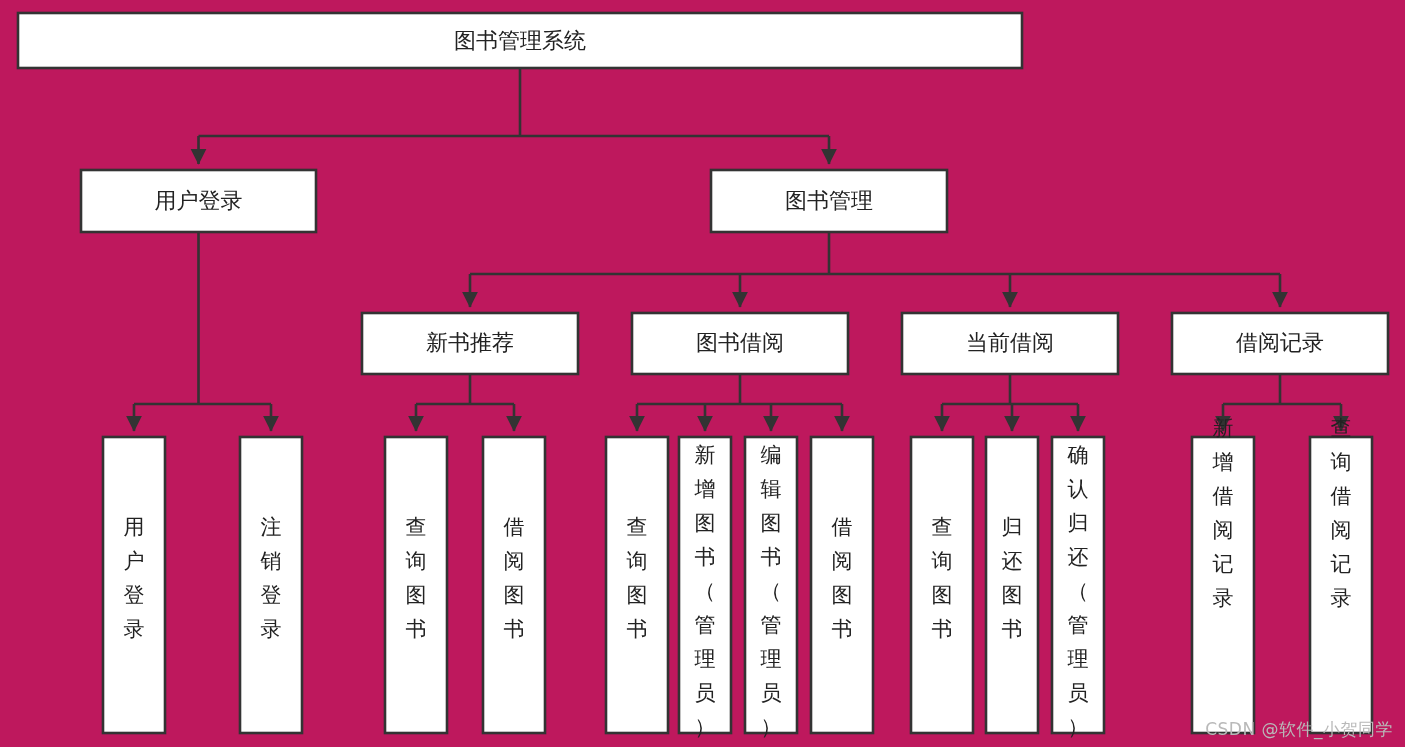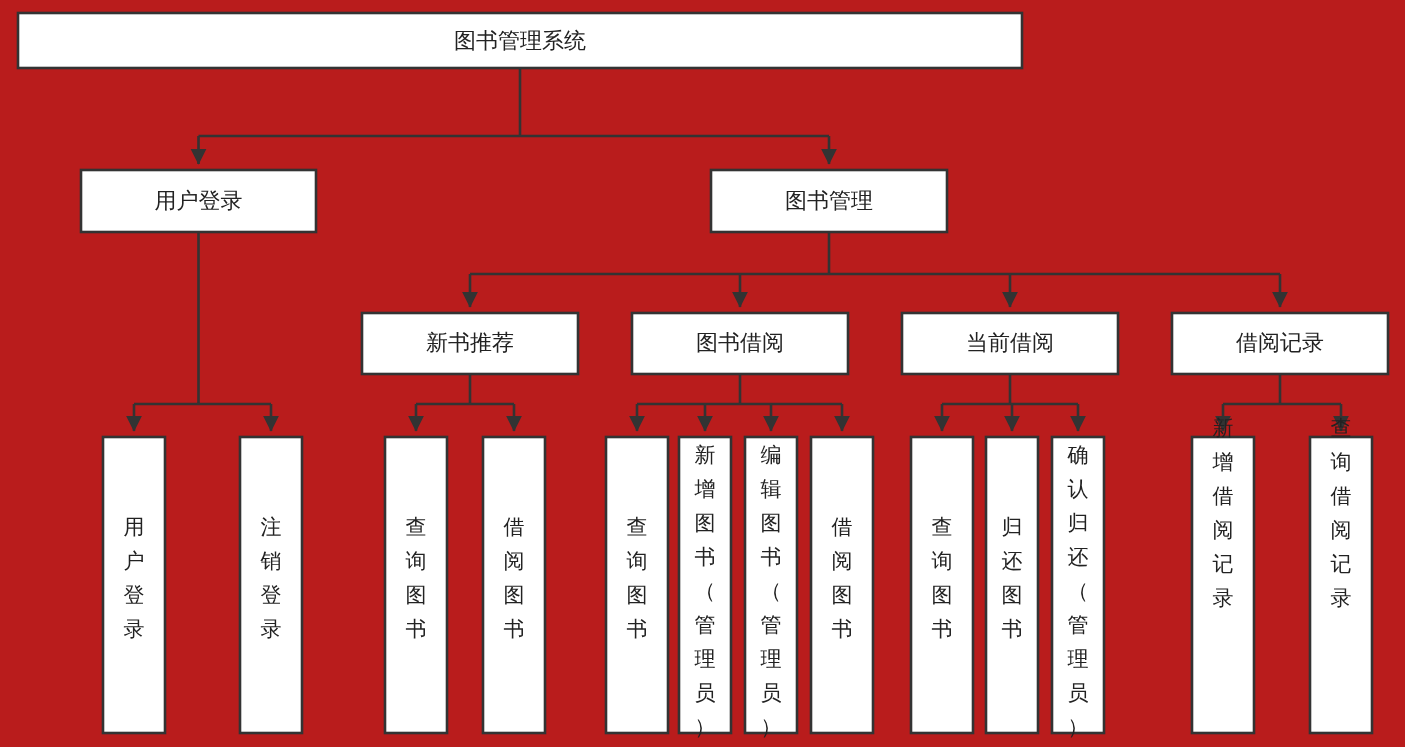--- a/index.html
+++ b/index.html
@@ -10,21 +10,21 @@
   body {
     width: 1405px;
     height: 747px;
     font-family: "DejaVu Sans", "Liberation Sans", sans-serif;
     overflow: hidden;
   }
   #diagram-root {
     position: relative;
     width: 1405px;
     height: 747px;
-    background: #b91c1c;
+    background: #be185d;
     text-align: right;
   }
   svg.diagram {
     position: absolute;
     left: 0;
     top: 0;
     width: 1405px;
     height: 747px;
   }
   .node-box {
@@ -217,13 +217,14 @@
       </g>
 
       <g>
         <rect class="node-box" x="1310" y="437" width="62" height="296"></rect>
         <text class="node-label-v" x="1341" y="520"><tspan x="1341" y="435">查</tspan><tspan x="1341" y="469">询</tspan><tspan x="1341" y="503">借</tspan><tspan x="1341" y="537">阅</tspan><tspan x="1341" y="571">记</tspan><tspan x="1341" y="605">录</tspan></text>
       </g>
 
     </g>
   </svg>
 
+  <div class="watermark">CSDN @软件_小贺同学</div>
 </div>
 
 </body></html>

